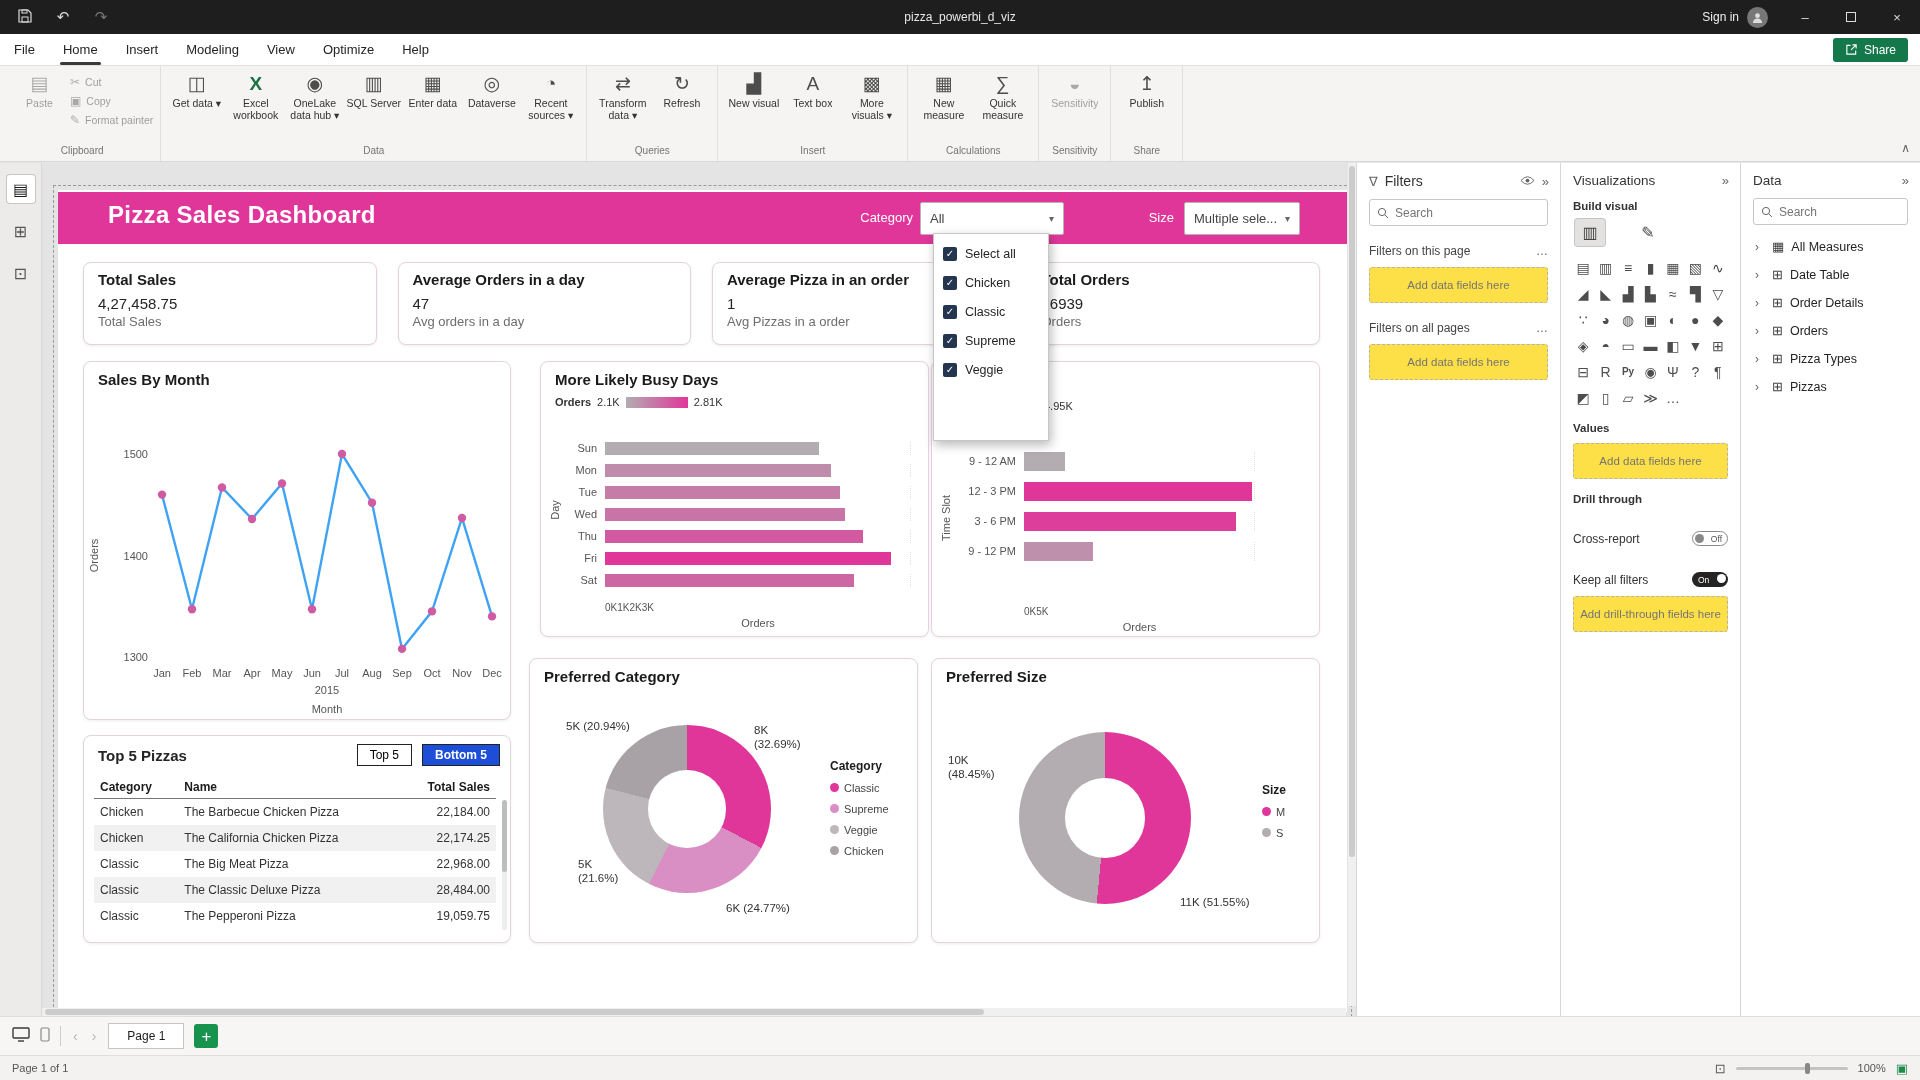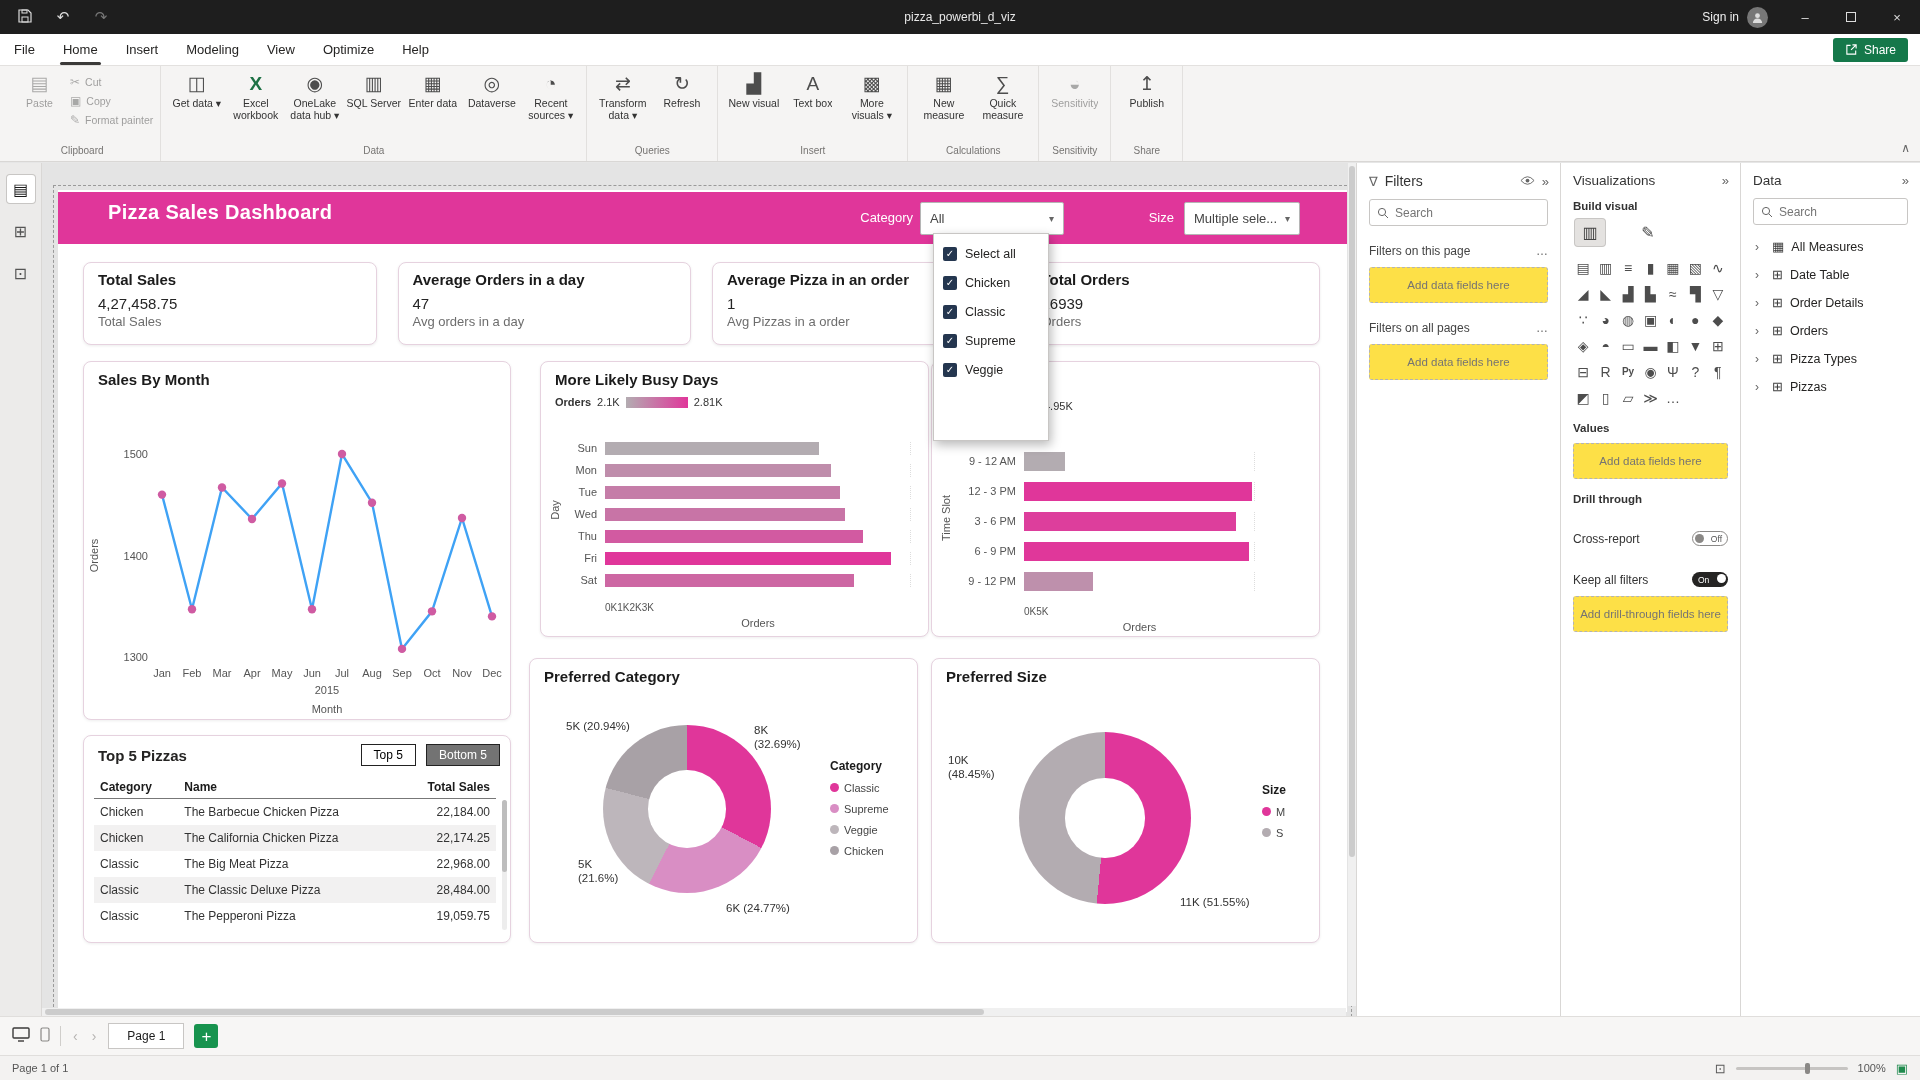--- a/index.html
+++ b/index.html
@@ -46,21 +46,21 @@
 .rail-btn.active{background:#fff;box-shadow:0 0 0 1px #c8c6c4;color:#1a1a1a}
 
 
 .canvas{position:absolute;left:42px;top:163px;width:1314px;bottom:64px;background:#e4e4e4}
 .hscroll{position:absolute;left:0;right:10px;bottom:0;height:8px;background:#f0f0f0}
 .hthumb{position:absolute;left:3px;top:1px;bottom:1px;width:72%;background:#ccc;border-radius:4px}
 .vscroll{position:absolute;top:0;bottom:10px;right:0;width:8px;background:#f0f0f0}
 .vthumb{position:absolute;top:3px;left:1px;right:1px;height:82%;background:#ccc;border-radius:4px}
 .page{position:absolute;left:16px;top:27px;width:1289px;height:822px;background:#fff;outline:1.5px dashed #9a9a9a;outline-offset:4px}
 .page-hd{position:absolute;left:0;top:2px;right:0;height:52px;background:#e0369a;color:#fff}
-.page-title{position:absolute;left:50px;top:9px;font-size:20px;font-weight:bold;letter-spacing:.3px}
+.page-title{position:absolute;left:50px;top:9px;font-size:24px;font-weight:bold;letter-spacing:.3px}
 .sl-label{position:absolute;top:18px;font-size:13px;color:#fff}
 .sl-box{position:absolute;top:10px;height:33px;background:#fff;border:1px solid #b5b5b5;border-radius:2px;color:#444;font-size:13px;display:flex;align-items:center;justify-content:space-between;padding:0 9px}
 .sl-caret{color:#666;font-size:10px}
 
 
 .slicer-dd{position:absolute;left:875px;top:43px;width:116px;height:208px;background:#fff;border:1px solid #c8c6c4;box-shadow:2px 4px 10px rgba(0,0,0,.28);z-index:100;padding-top:5px}
 .dd-item{display:flex;align-items:center;gap:8px;height:29px;padding-left:9px;font-size:12.5px;color:#252423}
 .dd-cb{width:14px;height:14px;background:#24364f;color:#fff;font-size:10px;display:flex;align-items:center;justify-content:center;border-radius:2px;flex:0 0 auto}
 
 
@@ -117,21 +117,21 @@
 #p-size .dlegend{left:330px;top:124px}
 .dleg-title{font-size:12px;font-weight:bold;color:#1b1b1b;margin-bottom:4px}
 .dleg-item{display:flex;align-items:center;gap:5px;height:21px}
 .dleg-dot{width:9px;height:9px;border-radius:50%;flex:0 0 auto}
 
 
 .t5-head{position:absolute;left:14px;right:10px;top:8px;display:flex;align-items:center}
 .t5-title{font-size:15px;font-weight:bold}
 .t5-btns{margin-left:auto;display:flex;gap:10px}
 .t5-btn{border:1px solid #222;background:#fff;font-size:12px;padding:3px 12px;font-family:inherit}
-.t5-btn.active{background:#737373;color:#fff;font-weight:normal}
+.t5-btn.active{background:#1d4ed8;color:#fff;font-weight:bold}
 .t5-wrap{position:absolute;left:10px;right:14px;top:40px;bottom:4px;overflow:hidden}
 .t5-wrap table{width:100%;border-collapse:collapse}
 .t5-wrap th{font-size:12px;font-weight:bold;text-align:left;border-bottom:1px solid #777;padding:4px 6px;color:#1b1b1b}
 .t5-wrap th:last-child{text-align:right}
 .t5-wrap td{font-size:12px;color:#333;padding:6px 6px}
 .t5-wrap td:last-child{text-align:right}
 .t5-wrap tr:nth-child(even){background:#f2f1f1}
 .t5-sb{position:absolute;right:3px;top:64px;bottom:12px;width:5px;background:#ededed;border-radius:3px}
 .t5-sbthumb{position:absolute;top:0;left:0;right:0;height:55%;background:#bdbdbd;border-radius:3px}
 
@@ -519,26 +519,20 @@
             <div class="brow">
               <span class="blabel">12 - 3 PM</span>
               <div class="btrack">
                 <div class="bbar" style="width: 99%; height: 19px; background: rgb(224, 54, 154);"></div>
               </div>
             </div>
             <div class="brow">
               <span class="blabel">3 - 6 PM</span>
               <div class="btrack">
                 <div class="bbar" style="width: 92%; height: 19px; background: rgb(221, 62, 156);"></div>
-              </div>
-            </div>
-            <div class="brow">
-              <span class="blabel">6 - 9 PM</span>
-              <div class="btrack">
-                <div class="bbar" style="width: 98%; height: 19px; background: rgb(224, 55, 154);"></div>
               </div>
             </div>
             <div class="brow">
               <span class="blabel">9 - 12 PM</span>
               <div class="btrack">
                 <div class="bbar" style="width: 30%; height: 19px; background: rgb(190, 144, 172);"></div>
               </div>
             </div>
           </div>
         <div class="bticks" id="time-ticks">

